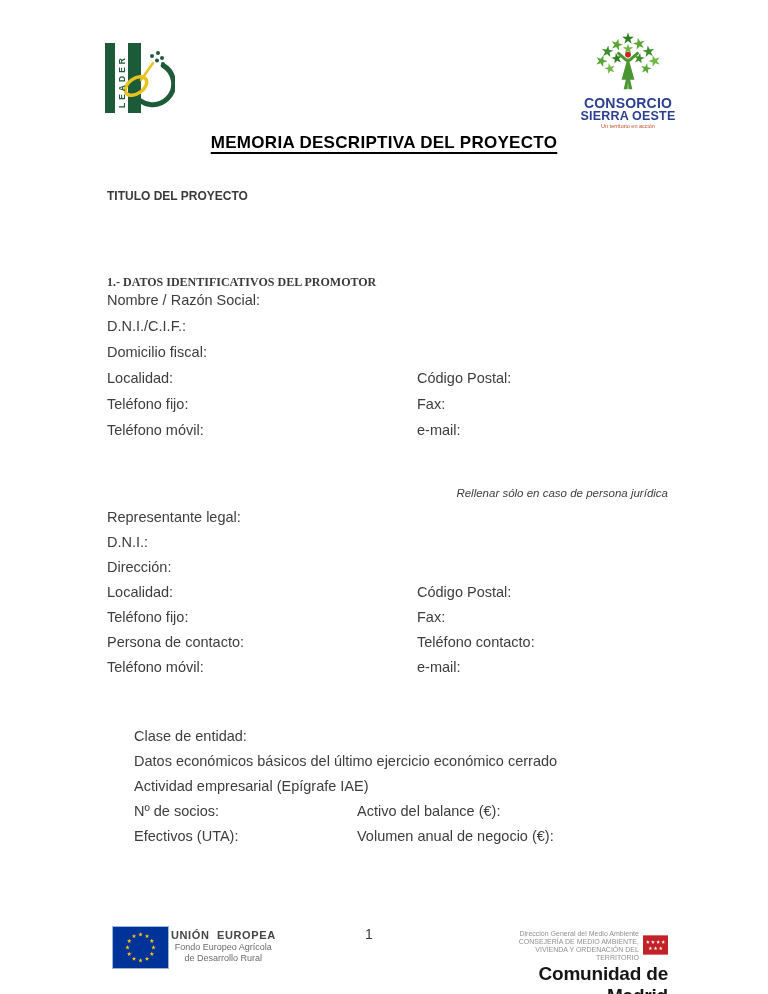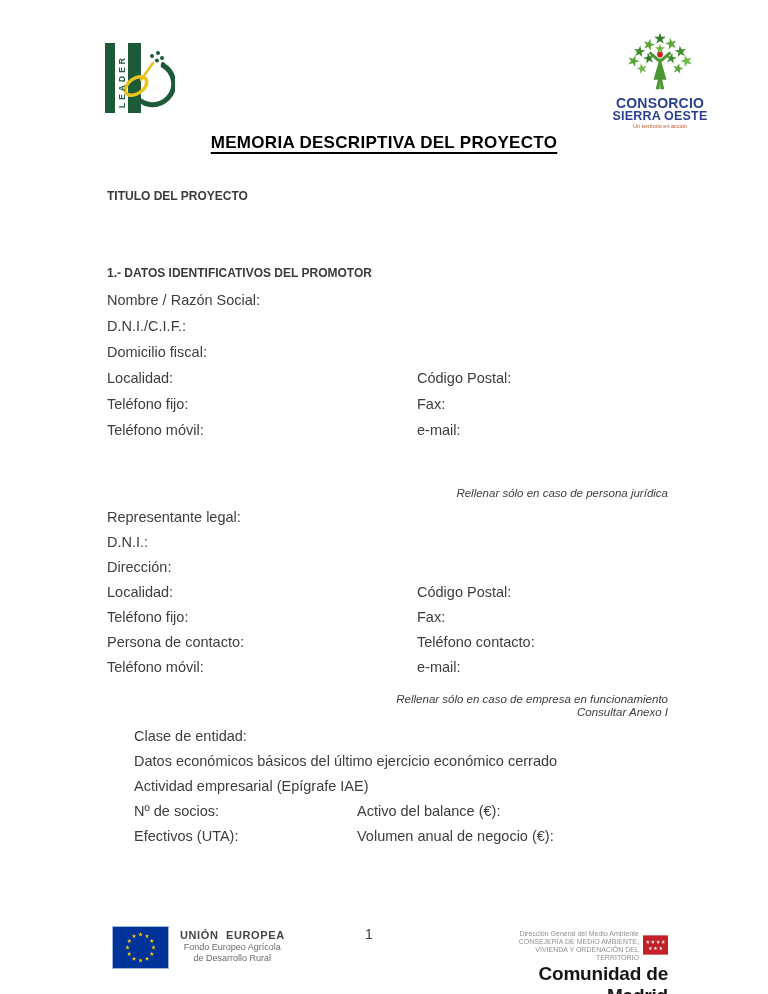--- a/index.html
+++ b/index.html
@@ -2,51 +2,51 @@
 <html><head>
 <meta charset="utf-8">
 <style>
   html,body{margin:0;padding:0;background:#ffffff;}
   .page{
     position:relative;width:768px;height:994px;background:#ffffff;overflow:hidden;
     font-family:"Liberation Sans","DejaVu Sans",sans-serif;color:#3d3d3d;
   }
   
   .logo-leader{position:absolute;left:105px;top:43px;width:70px;height:70px;}
-  .logo-consorcio{position:absolute;left:580px;top:31px;width:96px;text-align:center;margin-left:32px;}
+  .logo-consorcio{position:absolute;left:580px;top:31px;width:96px;text-align:center;}
   .consorcio-name{font-size:14px;font-weight:bold;color:#2b3f92;letter-spacing:.2px;line-height:14px;margin-top:1px;}
   .consorcio-name2{font-size:12.5px;font-weight:bold;color:#2b3f92;letter-spacing:.2px;line-height:13px;}
   .consorcio-tagline{font-size:5.5px;color:#c8502a;line-height:7px;}
   
   .doc-title{
     position:absolute;left:0;top:133px;width:768px;text-align:center;margin:0;
     font-size:17px;font-weight:bold;color:#000000;
     text-decoration:underline;text-decoration-thickness:1.5px;text-underline-offset:4px;
     letter-spacing:.3px;
   }
   .heading{position:absolute;left:107px;font-size:12px;font-weight:bold;color:#3a3a3a;}
   .heading-titulo{top:189px;}
-  .heading-section1{top:266px;}
+  .heading-section1{top:275px;font-family:Liberation Serif, serif;}
   
   .block{position:absolute;left:107px;width:561px;font-size:14.5px;}
   .block1{top:290px;}
   .block2{top:507px;}
   .block3{top:726px;margin-left:27px;}
   .field-row{position:relative;height:26px;line-height:20px;}
   .block2 .field-row,.block3 .field-row{height:25px;}
   .field-right{position:absolute;left:310px;top:0;}
   .block3 .field-right{left:223px;}
   
   .note{position:absolute;right:100px;font-style:italic;font-size:11.5px;color:#3d3d3d;text-align:right;line-height:13px;}
   .note1{top:487px;}
   .note2{top:693px;}
   
   .footer-eu{position:absolute;left:112px;top:926px;display:flex;align-items:flex-start;}
   .eu-flag{display:block;border:1px solid #9fb6d8;}
-  .eu-text{margin-left:11px;text-align:center;padding-top:3px;}
+  .eu-text{margin-left:2px;text-align:center;padding-top:3px;}
   .eu-line1{font-size:11px;font-weight:bold;color:#454545;letter-spacing:.6px;word-spacing:4px;line-height:13px;}
   .eu-line2,.eu-line3{font-size:9px;color:#6b6b6b;line-height:11px;}
   .page-number{position:absolute;left:339px;top:926px;width:60px;text-align:center;font-size:14px;color:#3a3a3a;}
   .footer-madrid{position:absolute;right:100px;top:928px;width:172px;}
   .madrid-top{display:flex;justify-content:flex-end;align-items:flex-start;}
   .madrid-small{text-align:right;font-size:7px;line-height:8px;color:#8f8f8f;padding-top:2px;}
   .madrid-flag{display:block;margin-left:4px;margin-top:7px;}
   .madrid-name{font-size:19px;font-weight:bold;color:#151515;text-align:right;letter-spacing:-.2px;margin-top:1px;}
 </style>
 </head>
@@ -156,24 +156,20 @@
     <div class="field-row">
       <span>Persona de contacto:</span>
       <span class="field-right">Teléfono contacto:</span>
     </div>
     <div class="field-row">
       <span>Teléfono móvil:</span>
       <span class="field-right">e-mail:</span>
     </div>
   </div>
 
-  <div class="note note2">
-    <div>Rellenar sólo en caso de empresa en funcionamiento</div>
-    <div>Consultar Anexo I</div>
-  </div>
 
   <div class="block block3">
     <div class="field-row">
       <span>Clase de entidad:</span>
       <span class="field-right"></span>
     </div>
     <div class="field-row">
       <span>Datos económicos básicos del último ejercicio económico cerrado</span>
       <span class="field-right"></span>
     </div>

